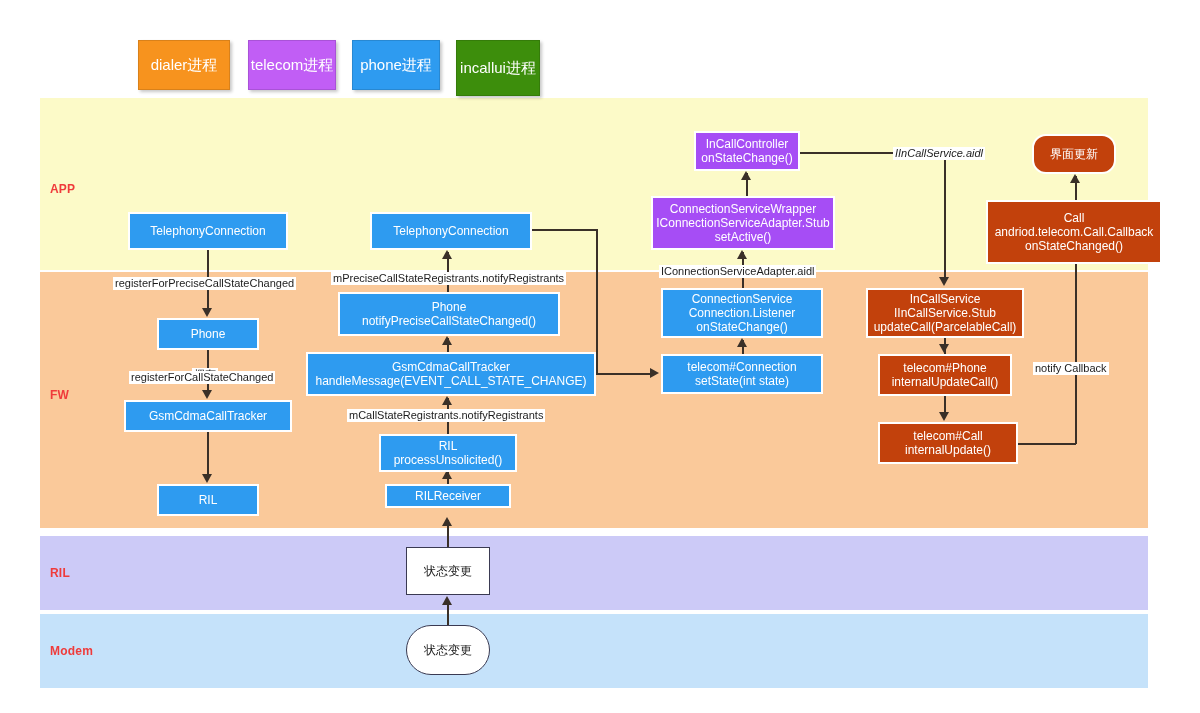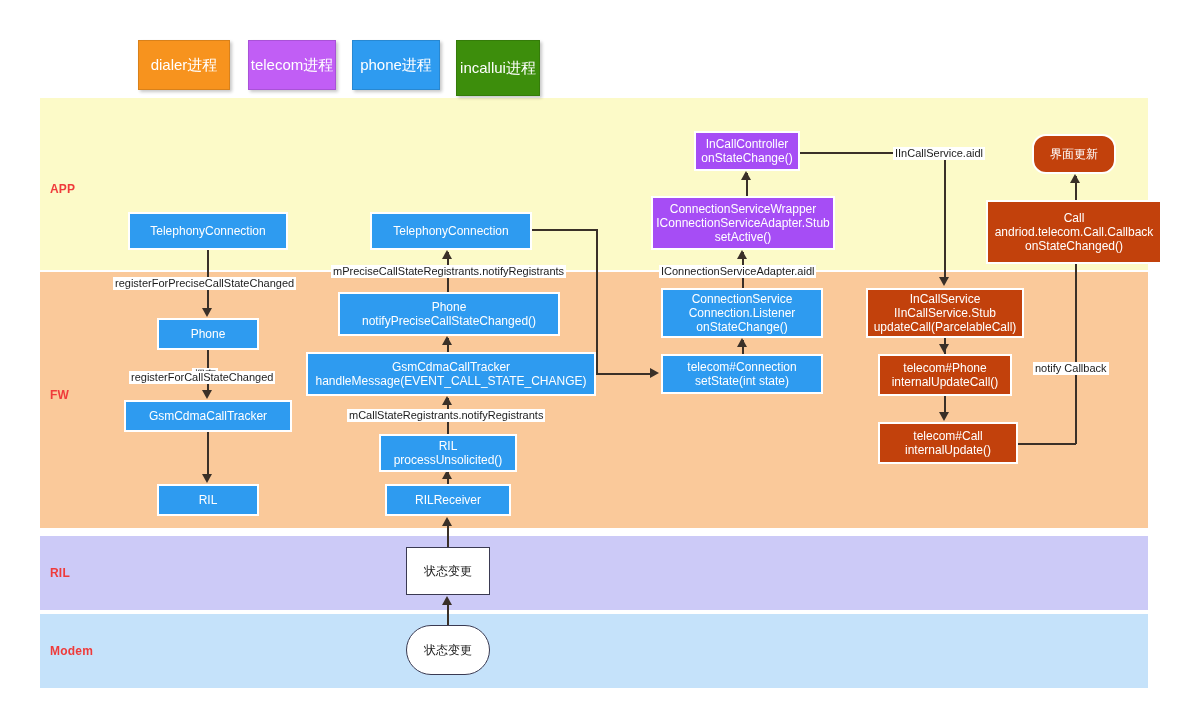--- a/index.html
+++ b/index.html
@@ -199,21 +199,21 @@
       <div class="node blue" style="left: 157px; top: 318px; width: 102px; height: 32px;">Phone</div>
       <div class="node blue" style="left: 124px; top: 400px; width: 168px; height: 32px;">GsmCdmaCallTracker</div>
       <div class="node blue" style="left: 157px; top: 484px; width: 102px; height: 32px;">RIL</div>
       <div class="node blue" style="left: 370px; top: 212px; width: 162px; height: 38px;">TelephonyConnection</div>
       <div class="node blue" style="left: 338px; top: 292px; width: 222px; height: 44px;">Phone
 notifyPreciseCallStateChanged()</div>
       <div class="node blue" style="left: 306px; top: 352px; width: 290px; height: 44px;">GsmCdmaCallTracker
 handleMessage(EVENT_CALL_STATE_CHANGE)</div>
       <div class="node blue" style="left: 379px; top: 434px; width: 138px; height: 38px;">RIL
 processUnsolicited()</div>
-      <div class="node blue" style="left: 385px; top: 484px; width: 126px; height: 32px;">RILReceiver</div>
+      <div class="node blue" style="left: 385px; top: 484px; width: 126px; height: 24px;">RILReceiver</div>
       <div class="node purple" style="left: 694px; top: 131px; width: 106px; height: 40px;">InCallController
 onStateChange()</div>
       <div class="node purple" style="left: 651px; top: 196px; width: 184px; height: 54px;">ConnectionServiceWrapper
 IConnectionServiceAdapter.Stub
 setActive()</div>
       <div class="node blue" style="left: 661px; top: 288px; width: 162px; height: 50px;">ConnectionService
 Connection.Listener
 onStateChange()</div>
       <div class="node blue" style="left: 661px; top: 354px; width: 162px; height: 40px;">telecom#Connection
 setState(int state)</div>
@@ -229,24 +229,24 @@
       <div class="node green" style="left: 878px; top: 422px; width: 140px; height: 42px;">telecom#Call
 internalUpdate()</div>
       <div class="node white-rect" style="left: 406px; top: 547px; width: 84px; height: 48px;">状态变更</div>
       <div class="node white-round" style="left: 406px; top: 625px; width: 84px; height: 50px;">状态变更</div>
     </div>
 
   <div id="edge-labels-layer">
       <div class="edge-label" style="left: 113px; top: 277px;">registerForPreciseCallStateChanged</div>
       <div class="edge-label" style="left: 192px; top: 368px;">拥有</div>
       <div class="edge-label" style="left: 129px; top: 371px;">registerForCallStateChanged</div>
-      <div class="edge-label" style="left: 331px; top: 265px;">mPreciseCallStateRegistrants.notifyRegistrants</div>
+      <div class="edge-label" style="left: 331px; top: 272px;">mPreciseCallStateRegistrants.notifyRegistrants</div>
       <div class="edge-label" style="left: 347px; top: 409px;">mCallStateRegistrants.notifyRegistrants</div>
       <div class="edge-label" style="left: 659px; top: 265px;">IConnectionServiceAdapter.aidl</div>
-      <div class="edge-label" style="left: 893px; top: 147px;">IInCallService.aidl</div>
+      <div class="edge-label" style="left: 893px; top: 147px; font-style: italic;">IInCallService.aidl</div>
       <div class="edge-label" style="left: 1033px; top: 362px;">notify Callback</div>
     </div>
 
   <div id="legend-layer">
       <div class="legend-chip" style="left: 138px; top: 40px; width: 92px; height: 50px; background: rgb(247, 147, 30);">dialer进程</div>
       <div class="legend-chip" style="left: 248px; top: 40px; width: 88px; height: 50px; background: rgb(193, 94, 245);">telecom进程</div>
       <div class="legend-chip" style="left: 352px; top: 40px; width: 88px; height: 50px; background: rgb(46, 155, 240);">phone进程</div>
       <div class="legend-chip" style="left: 456px; top: 40px; width: 84px; height: 56px; background: rgb(61, 142, 12);">incallui进程</div>
     </div>
 

